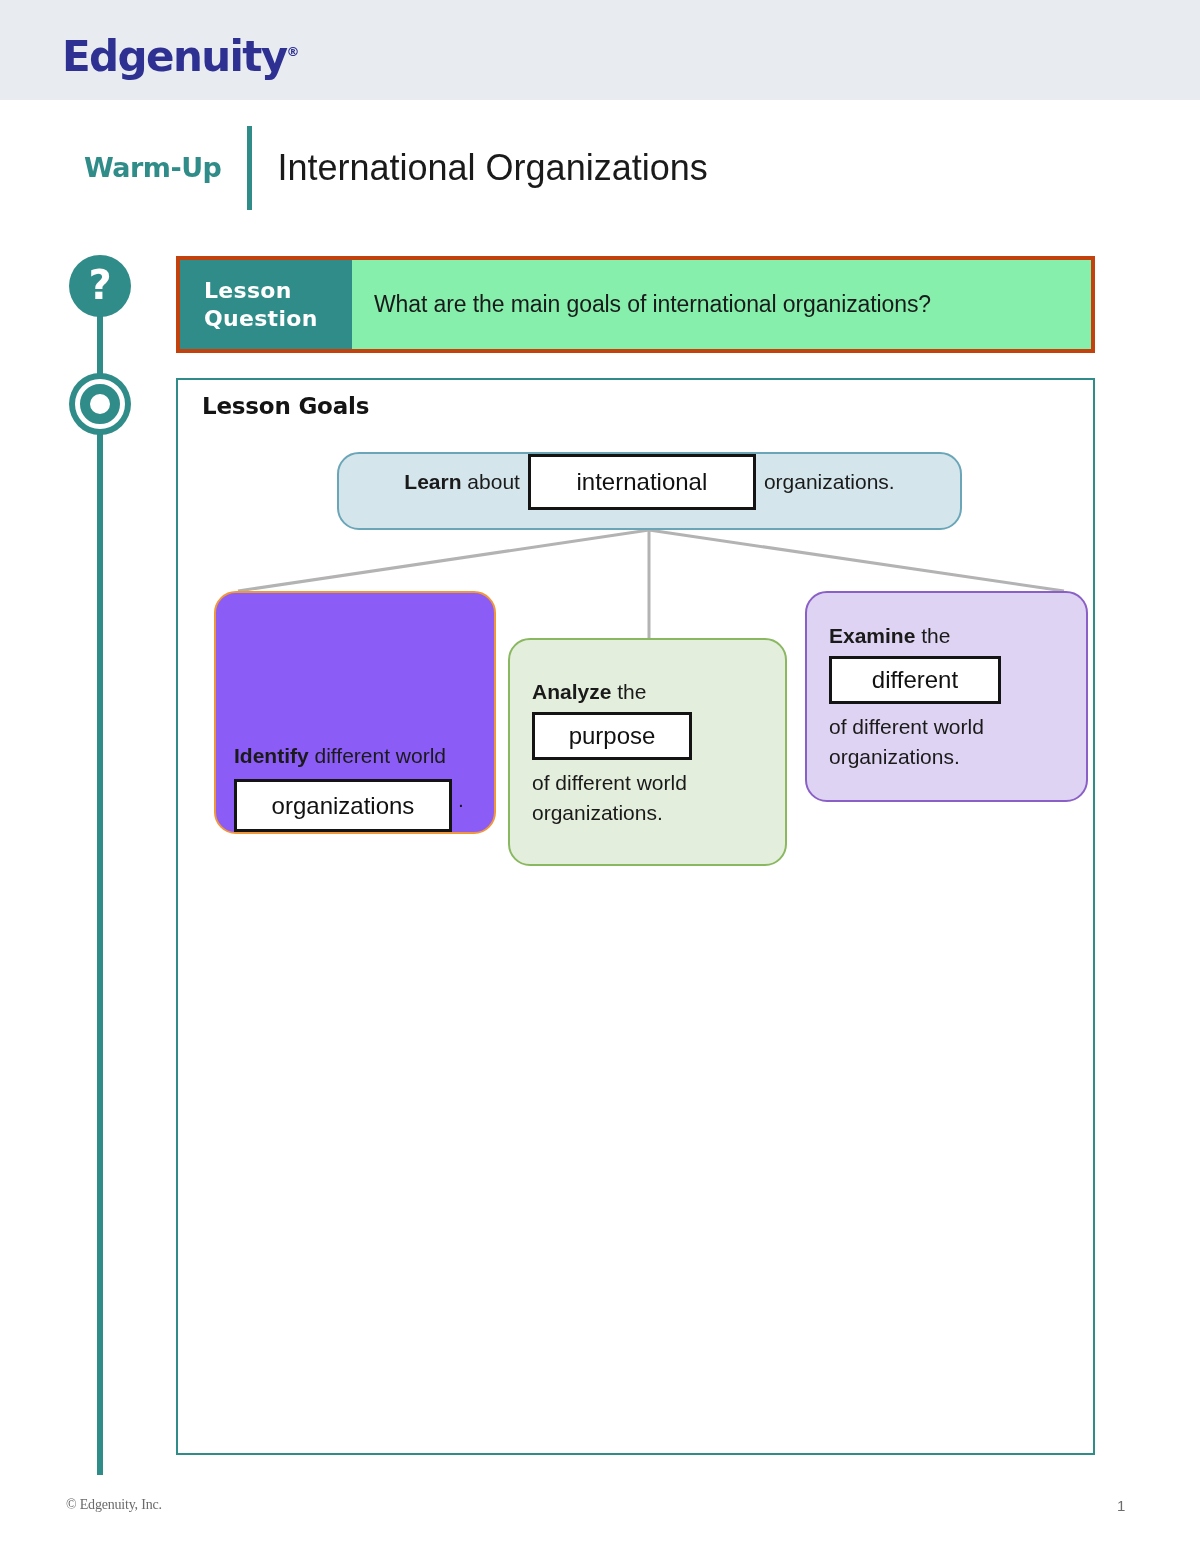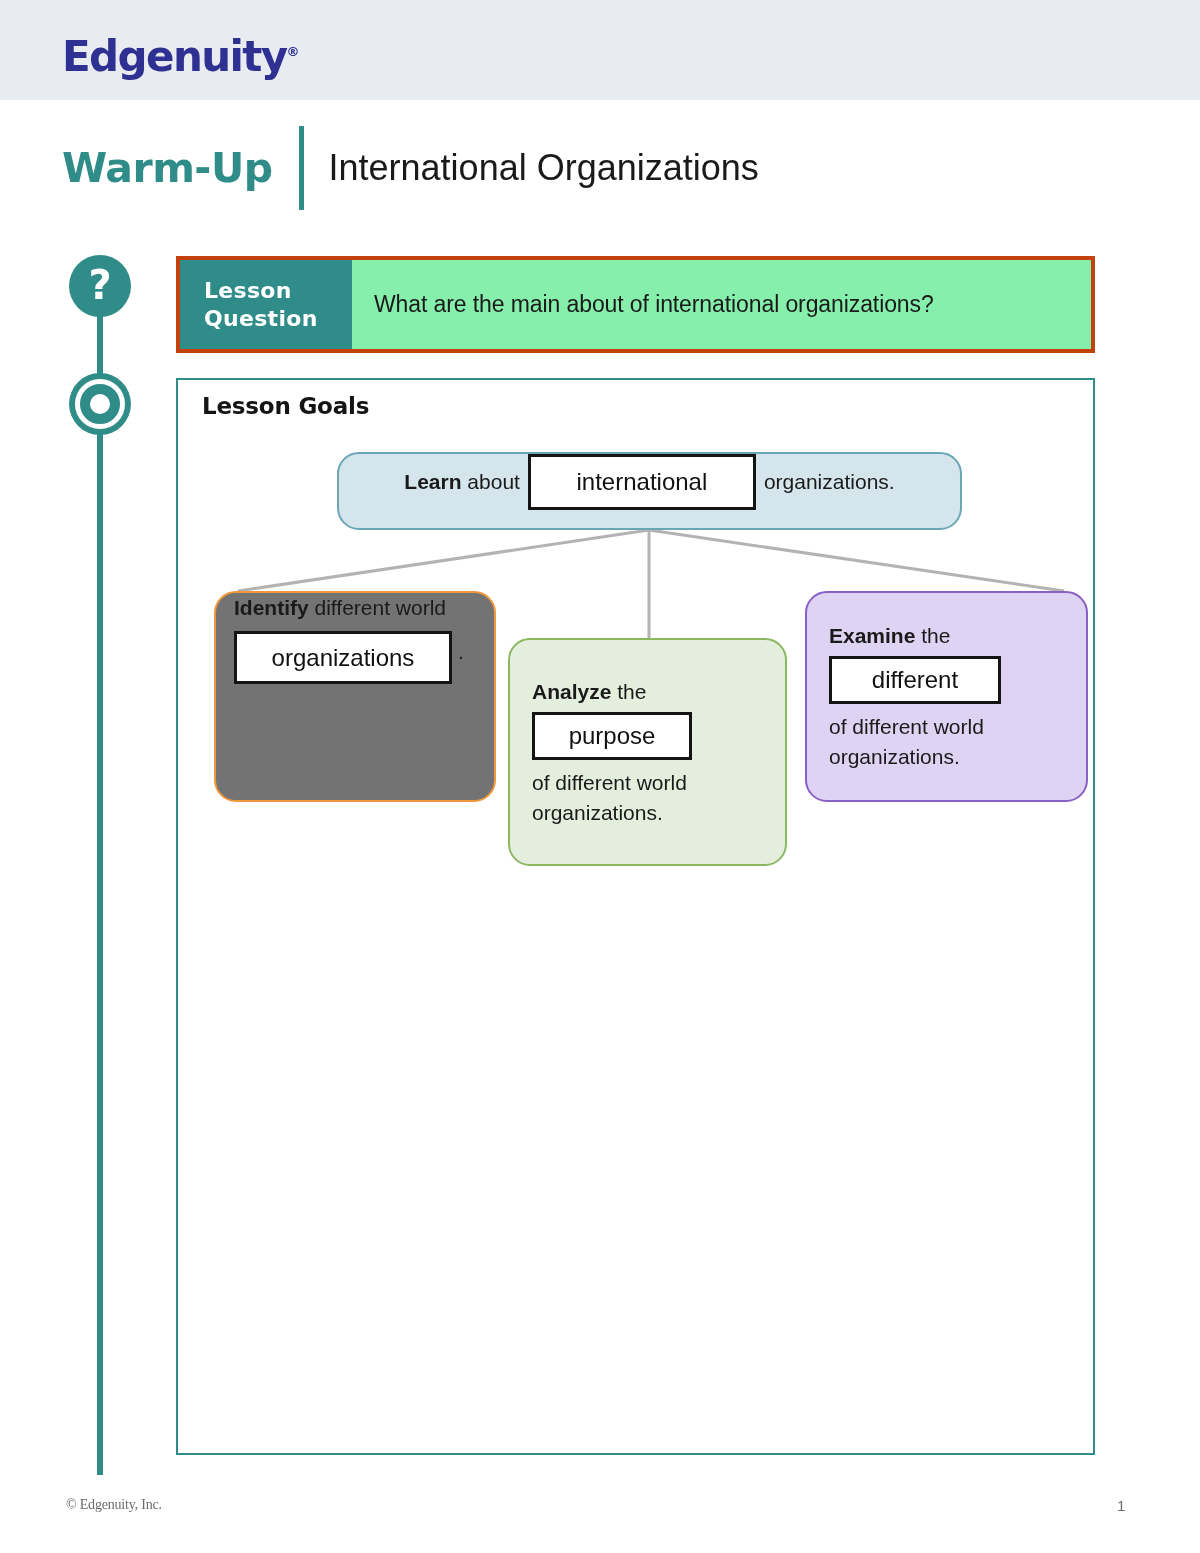--- a/index.html
+++ b/index.html
@@ -58,25 +58,26 @@
   
   .title-row {
     position: absolute;
     left: 62px; top: 132px;
     display: flex;
     align-items: center;
     height: 72px;
   }
   .title-kicker {
     font-family: "DejaVu Sans", sans-serif;
-    font-size: 41px;
+    font-size: 27px;
     font-weight: bold;
     color: #2f8c88;
     letter-spacing: -0.5px;
     line-height: 48px;
+    margin-left: 22px;
   }
   .title-divider {
     width: 5px;
     height: 84px;
     background: #2f8c88;
     margin: 0 25px 0 26px;
     flex: none;
   }
   .title-main {
     font-size: 36px;
@@ -240,25 +241,25 @@
   }
   #node-learn .blank {
     width: 228px; height: 56px;
     line-height: 50px;
     margin: 0 8px;
   }
 
   
   #node-identify {
     left: 36px; top: 211px;
-    width: 282px; height: 211px;
-    background: #737373;
+    width: 282px; height: 243px;
+    background: #8b5cf6;
     border-color: #f0973c;
     display: flex;
-    align-items: flex-start;
+    align-items: flex-end;
   }
   #node-identify .node-inner {
     padding: 0 0 0 18px;
     width: 100%;
     box-sizing: border-box;
   }
   #node-identify .blank {
     width: 218px; height: 53px;
     line-height: 47px;
     margin-top: 8px;
@@ -373,21 +374,21 @@
     <div class="target-ring">
       <div class="target-dot"></div>
     </div>
   </div>
 
   <div class="lq-box">
     <div class="lq-label">
       <span>Lesson</span>
       <span>Question</span>
     </div>
-    <div class="lq-text">What are the main about of international organizations?</div>
+    <div class="lq-text">What are the main goals of international organizations?</div>
   </div>
 
   <div class="lg-box">
     <div class="lg-title">Lesson Goals</div>
 
     <div class="diagram">
 
       <svg class="connectors" viewBox="0 0 915 1073">
 
         <line x1="471" y1="150" x2="60" y2="211" stroke="#b3b3b3" stroke-width="3"></line>

